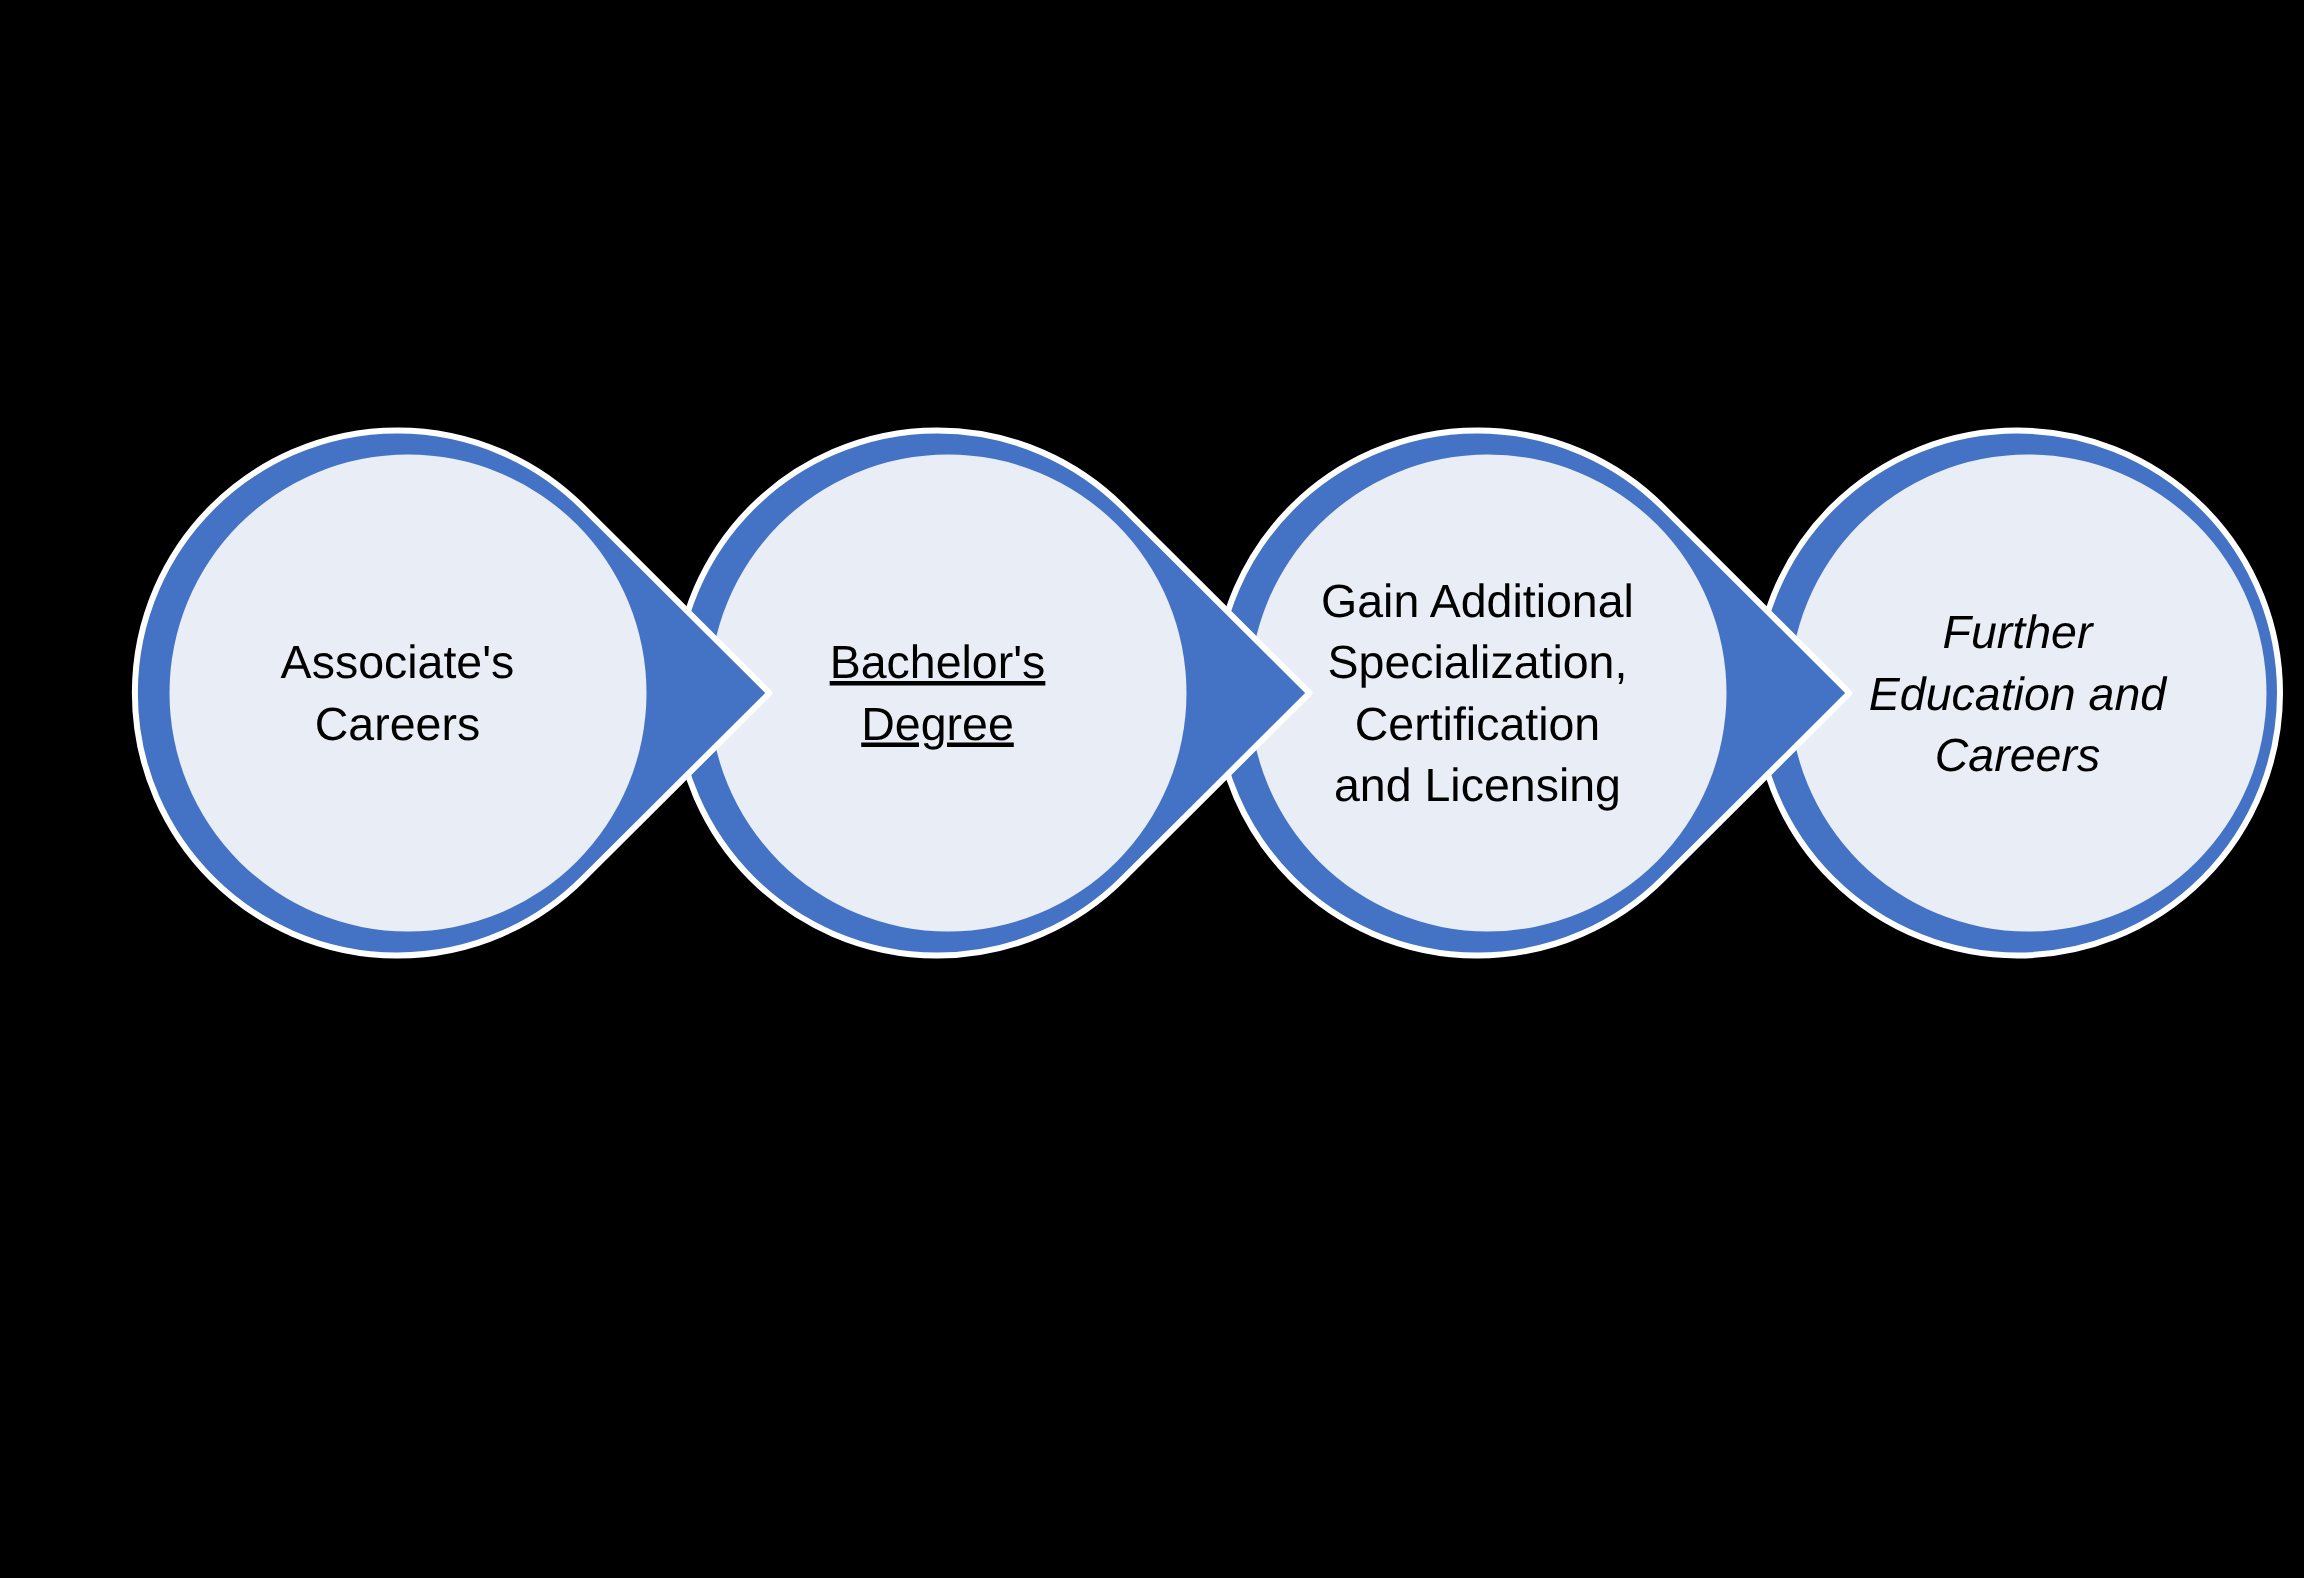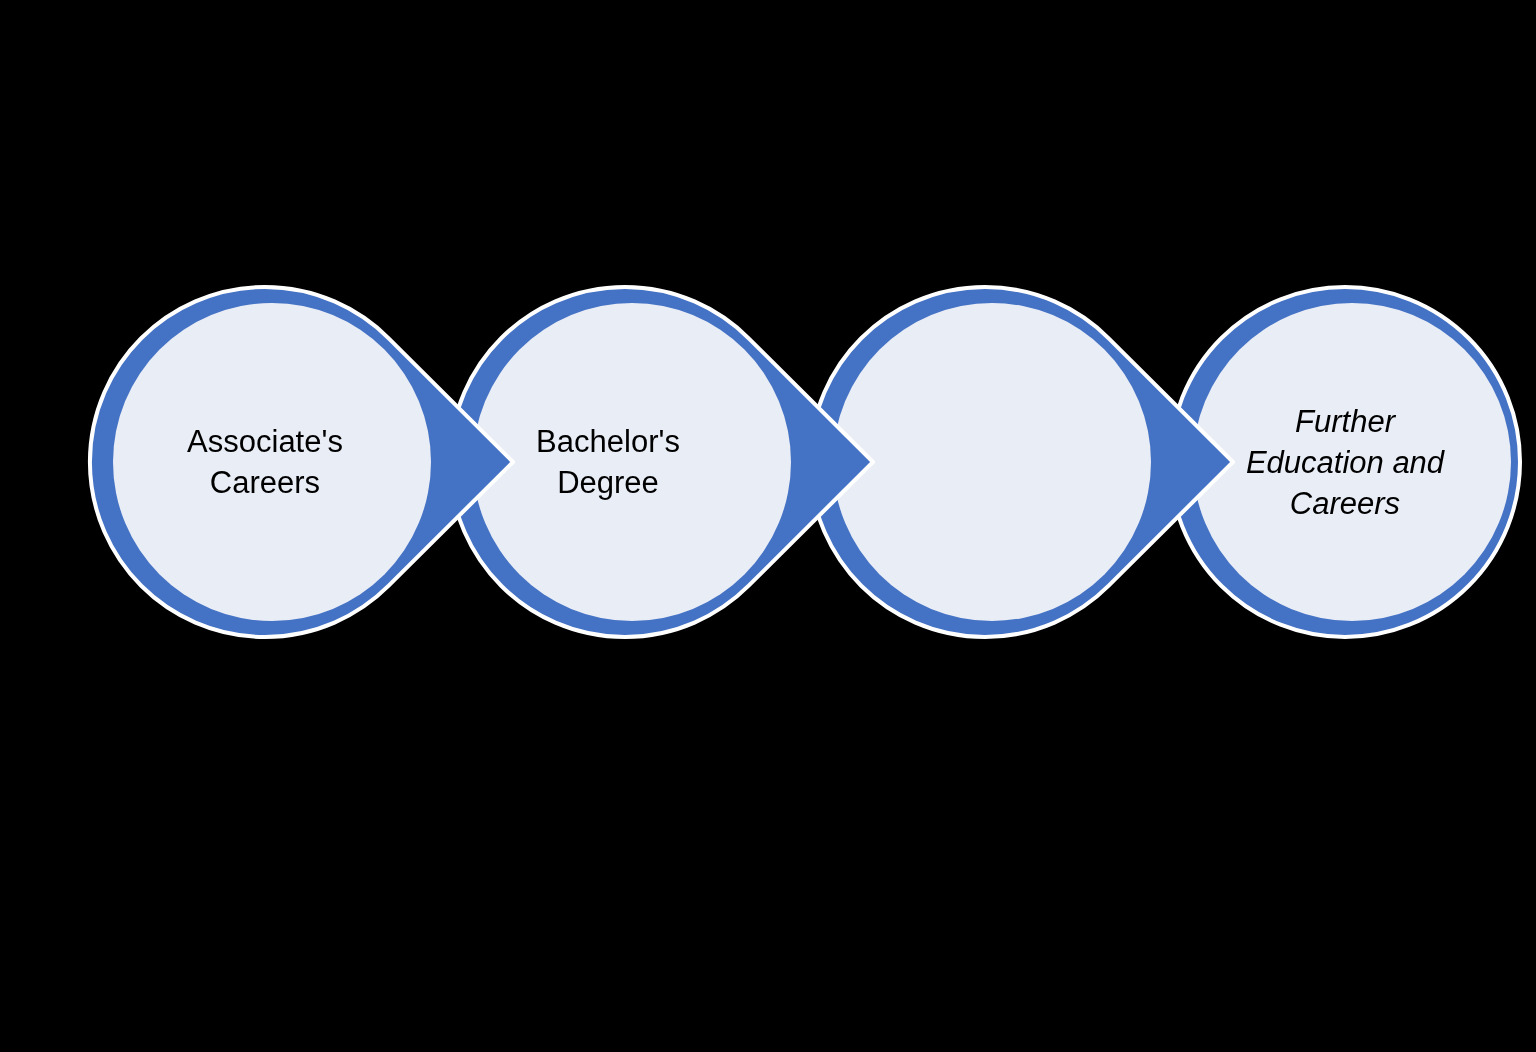--- a/index.html
+++ b/index.html
@@ -21,21 +21,21 @@
     width:310px;height:260px;
     display:flex;align-items:center;justify-content:center;
     text-align:center;
     font-family:"Liberation Sans",sans-serif;
     font-size:31px;line-height:41px;
     color:var(--text);
     white-space:pre-line;
   }
   
   .label-0{left:110px;top:332px;}
-  .label-1{left:453px;top:332px;}
+  .label-1{left:470px;top:332px;text-decoration:underline;}
   .label-2{left:830px;top:332px;}
   .label-3{left:1190px;top:332px;font-style:italic;}
 </style>
 </head>
 <body>
 
 <div class="canvas">
 
   <svg width="1536" height="1052" viewBox="0 0 1536 1052">
 
@@ -57,17 +57,21 @@
     <g>
       <path class="shape-main" d="M 388.7 338.3 L 513 462 L 388.7 585.7 A 175 175 0 1 1 388.7 338.3 Z"></path>
       <circle class="shape-inner" cx="272" cy="462" r="159"></circle>
     </g>
   </svg>
 
   <div class="stage-label label-0">Associate's
 Careers</div>
   <div class="stage-label label-1">Bachelor's
 Degree</div>
+  <div class="stage-label label-2">Gain Additional
+Specialization,
+Certification
+and Licensing</div>
   <div class="stage-label label-3">Further
 Education and
 Careers</div>
 
 </div>
 
 </body></html>

